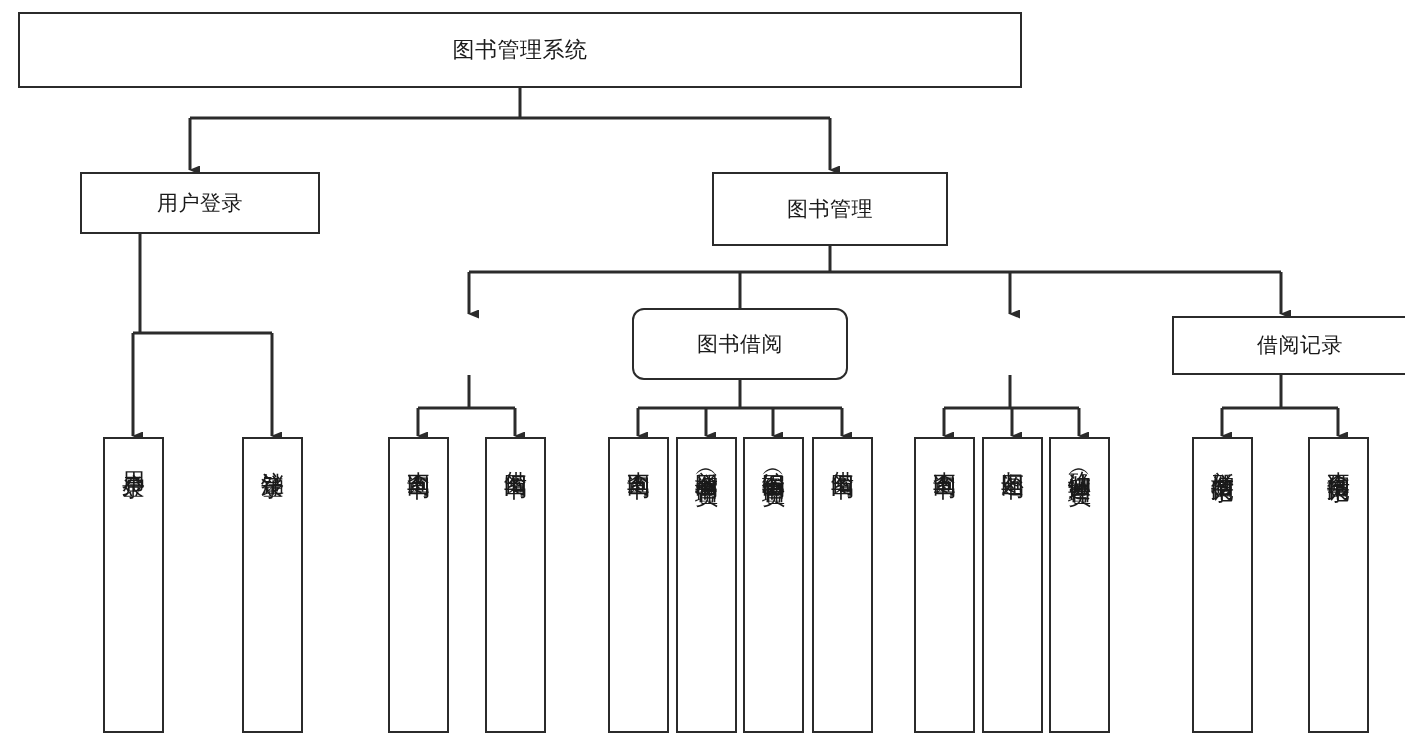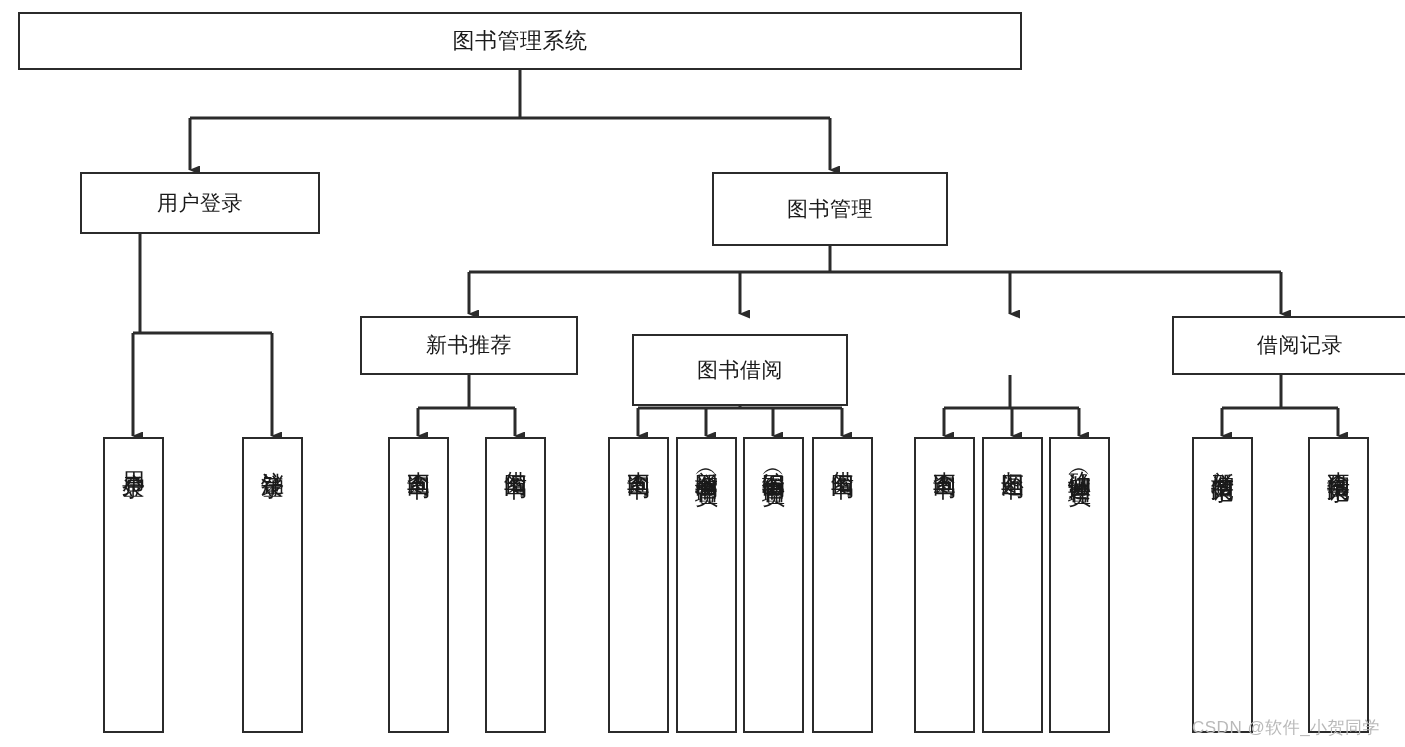--- a/index.html
+++ b/index.html
@@ -114,35 +114,32 @@
       <path d="M1012,408 L1012,436" marker-end="url(#arrow)"></path>
       <path d="M1079,408 L1079,436" marker-end="url(#arrow)"></path>
 
       <path d="M1281,375 L1281,408"></path>
       <path d="M1222,408 L1338,408"></path>
       <path d="M1222,408 L1222,436" marker-end="url(#arrow)"></path>
       <path d="M1338,408 L1338,436" marker-end="url(#arrow)"></path>
     </g>
   </svg>
 
-  <div class="node root" style="left:18px; top:12px; width:1004px; height:58px;">
+  <div class="node root" style="left:18px; top:12px; width:1004px; height:76px;">
     <span class="node-label">图书管理系统</span>
   </div>
 
   <div class="node" style="left:80px; top:172px; width:240px; height:62px;">
     <span class="node-label">用户登录</span>
   </div>
   <div class="node" style="left:712px; top:172px; width:236px; height:74px;">
     <span class="node-label">图书管理</span>
   </div>
 
-  <div class="node" style="left:360px; top:316px; width:218px; height:59px;">
-    <span class="node-label">新书推荐</span>
-  </div>
-  <div class="node" style="left:632px; top:334px; width:216px; height:72px;">
+  <div class="node" style="left:632px; top:308px; width:216px; height:72px;border-radius:12px;">
     <span class="node-label">图书借阅</span>
   </div>
   <div class="node" style="left:1172px; top:316px; width:256px; height:59px;">
     <span class="node-label">借阅记录</span>
   </div>
 
   <div class="node leaf" style="left:103px; top:437px; width:61px; height:296px;">
     <span class="node-label">用户登录</span>
   </div>
   <div class="node leaf" style="left:242px; top:437px; width:61px; height:296px;">
@@ -179,15 +176,14 @@
     <span class="node-label">确认归还（管理员）</span>
   </div>
 
   <div class="node leaf" style="left:1192px; top:437px; width:61px; height:296px;">
     <span class="node-label">新增借阅记录</span>
   </div>
   <div class="node leaf" style="left:1308px; top:437px; width:61px; height:296px;">
     <span class="node-label">查询借阅记录</span>
   </div>
 
-  <div class="watermark" style="left:1192px; top:716px;">CSDN @软件_小贺同学</div>
 
 </div>
 
 </body></html>

